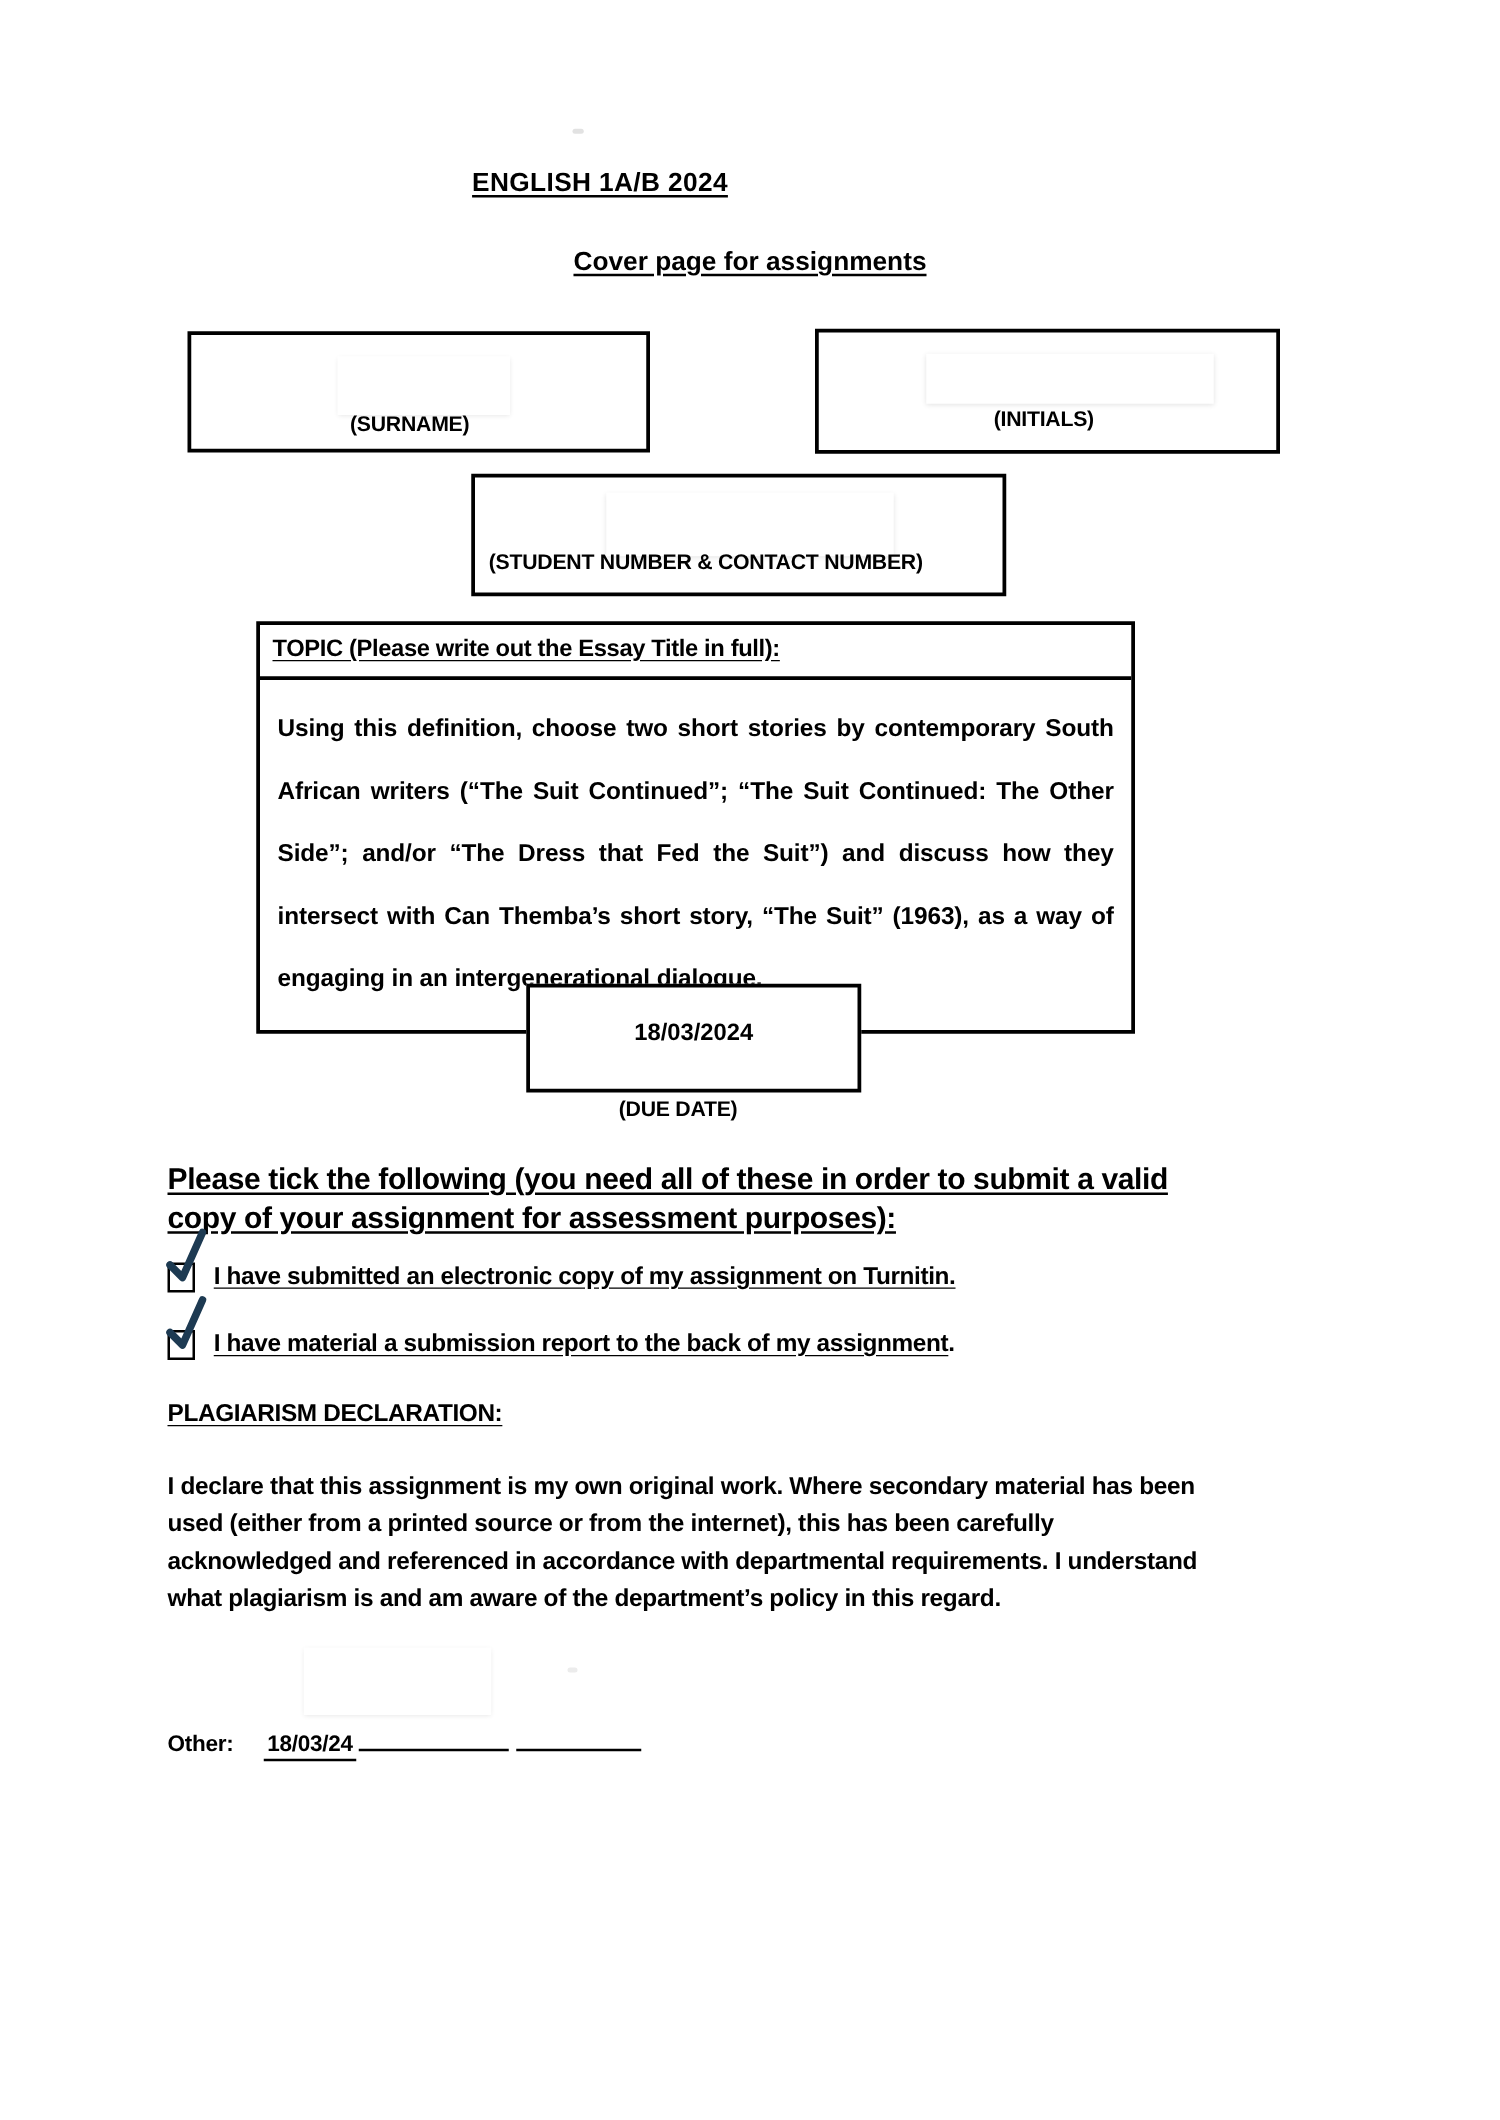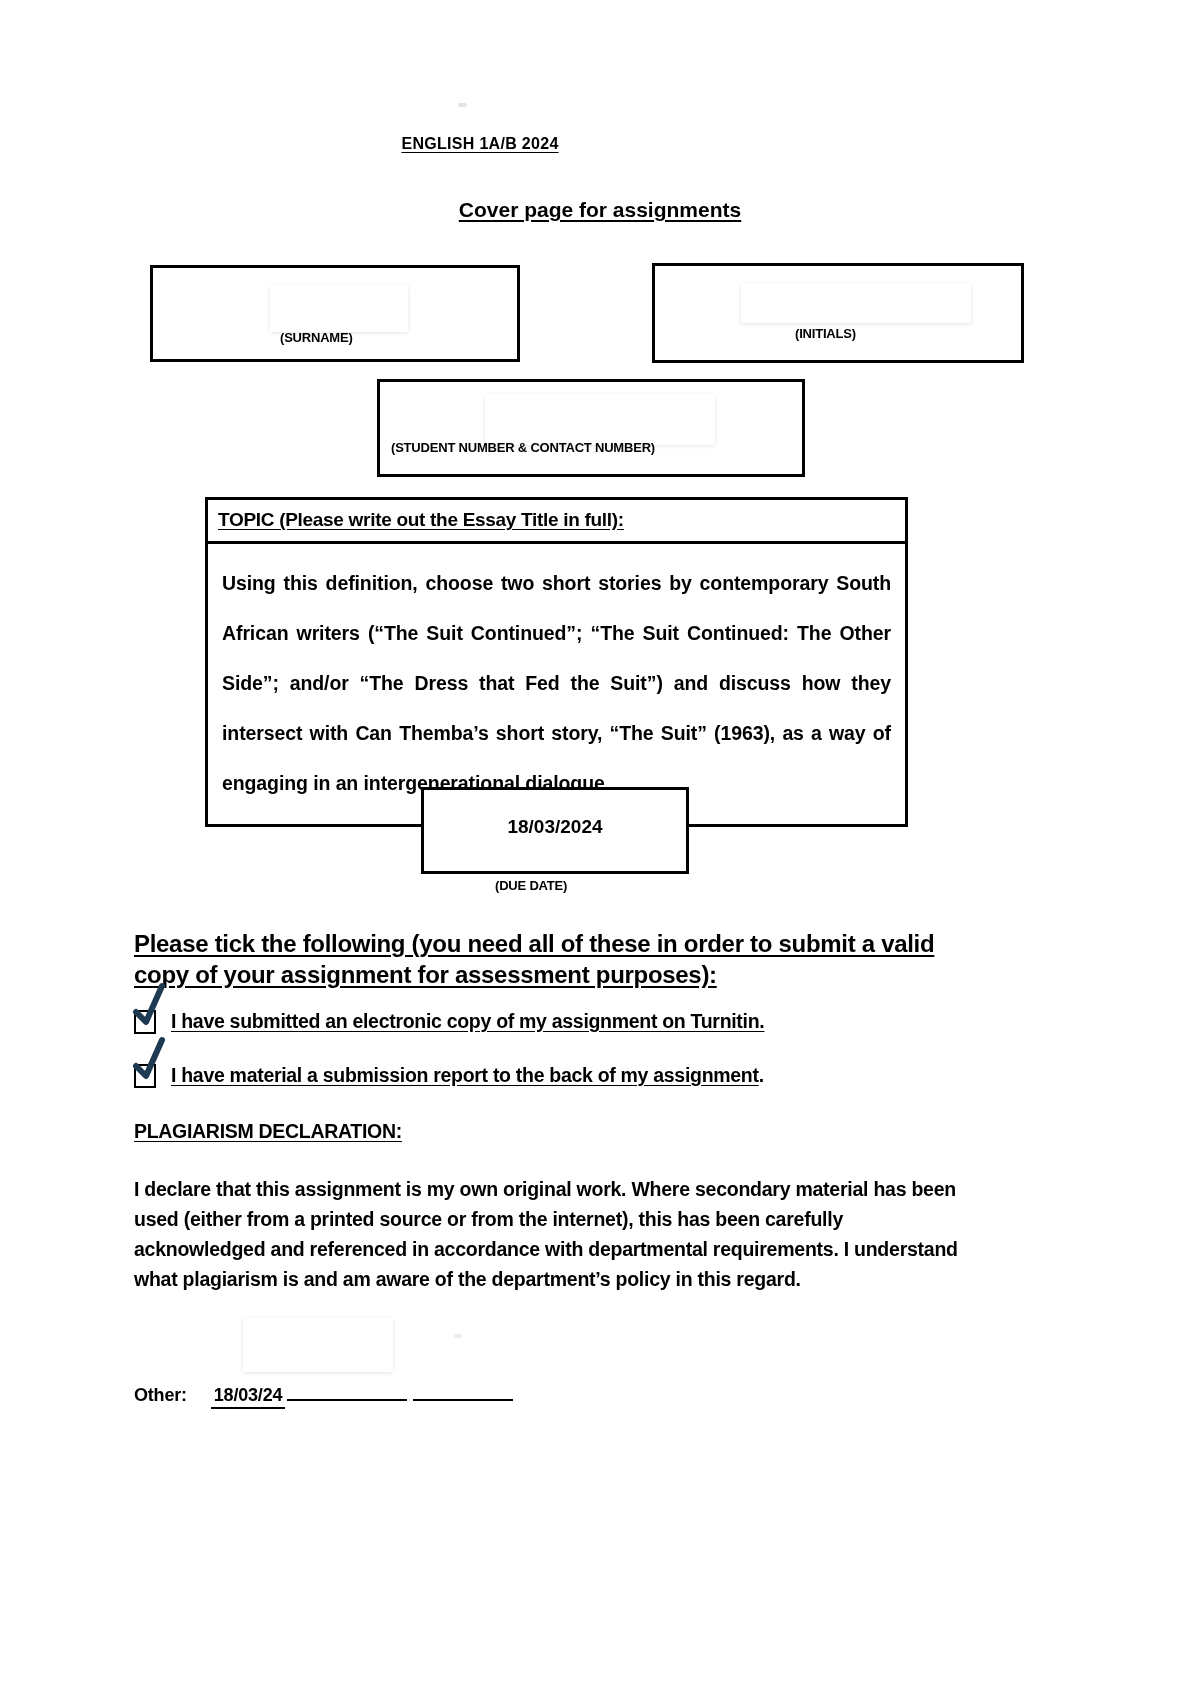--- a/index.html
+++ b/index.html
@@ -19,21 +19,21 @@
     overflow: hidden;
   }
 
   
   .doc-title {
     position: absolute;
     left: 0;
     top: 135px;
     width: 960px;
     text-align: center;
-    font-size: 16px;
+    font-size: 21px;
     font-weight: bold;
     letter-spacing: 0.3px;
   }
   .doc-title span.u { text-decoration: underline; text-underline-offset: 3px; }
 
   .doc-subtitle {
     position: absolute;
     left: 0;
     top: 198px;
     width: 1200px;
@@ -61,21 +61,21 @@
     background: #ffffff;
     box-sizing: border-box;
   }
   .box-surname  { left: 150px; top: 265px; width: 370px; height: 97px; }
   .box-initials { left: 652px; top: 263px; width: 372px; height: 100px; }
   .box-studentno{ left: 377px; top: 379px; width: 428px; height: 98px; }
 
   
   .box-caption {
     position: absolute;
-    font-size: 13px;
+    font-size: 17px;
     font-weight: bold;
     letter-spacing: -0.2px;
     white-space: nowrap;
   }
   .cap-surname  { left: 280px; top: 330px; }
   .cap-initials { left: 795px; top: 326px; }
   .cap-studentno{ left: 391px; top: 440px; }
   .cap-duedate  { left: 495px; top: 878px; }
 
   

